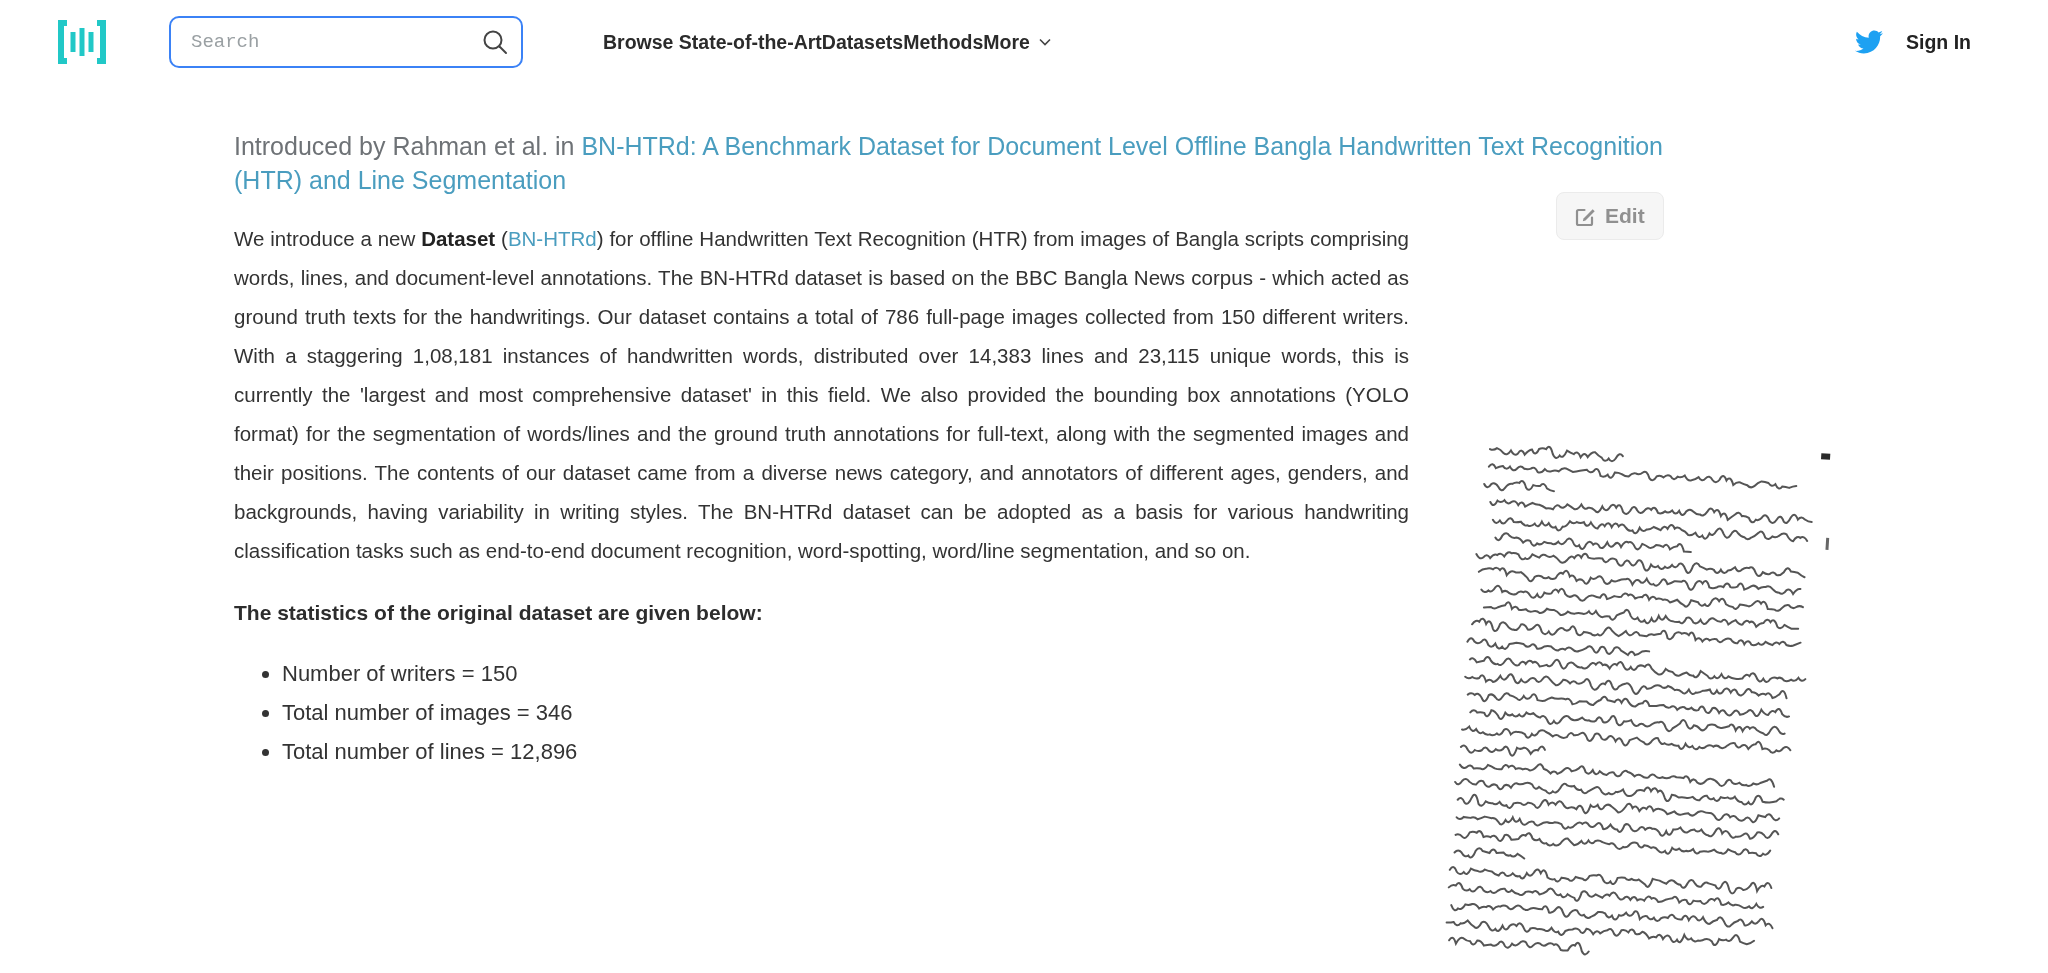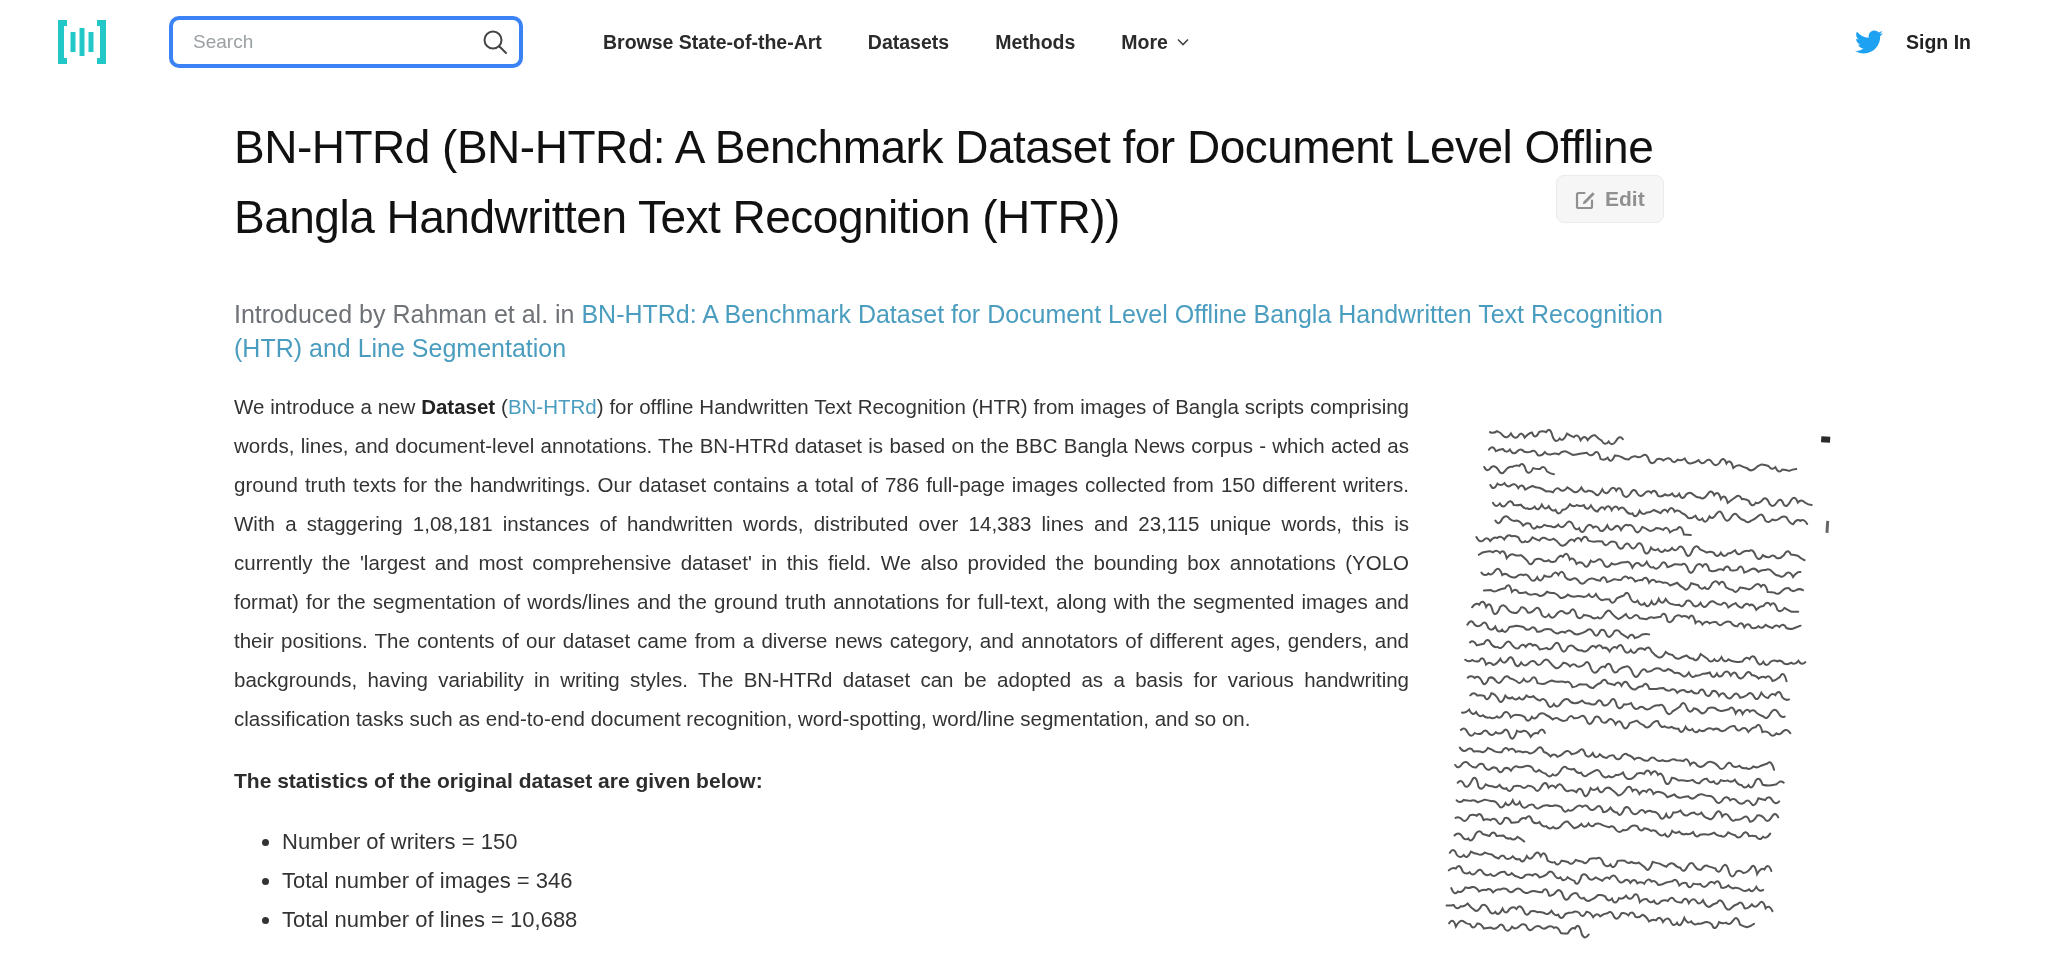--- a/index.html
+++ b/index.html
@@ -12,27 +12,27 @@
   
   .header {
     height:84px; display:flex; align-items:center;
     padding:0 77px 0 57px; background:#fff;
   }
   .logo { width:50px; height:44px; display:block; cursor:pointer; }
   .search-wrap {
     position:relative; margin-left:62px; width:354px; height:52px;
   }
   .search-wrap input {
-    width:100%; height:100%; border:4px solid #3b82f6; border-radius:10px;
-    font-family:Liberation Sans, sans-serif; font-size:19px; color:#333;
+    width:100%; height:100%; border:2px solid #3b82f6; border-radius:10px;
+    font-family:Liberation Mono, monospace; font-size:19px; color:#333;
     padding:0 52px 0 20px; outline:none; background:#fff;
   }
   .search-wrap input::placeholder { color:#9aa0a3; }
   .search-icon { position:absolute; right:14px; top:12px; width:28px; height:28px; cursor:pointer; }
-  .nav { display:flex; align-items:flex-end; margin-left:80px; gap:46px; }
+  .nav { display:flex; align-items:flex-end; margin-left:80px; }
   .nav-item {
     font-size:19.5px; font-weight:700; color:#2b2b2b; cursor:pointer; white-space:nowrap;
     display:flex; align-items:center; gap:7px;
   }
   .right-group { margin-left:auto; display:flex; align-items:center; gap:20px; }
   .twitter { width:34px; height:28px; cursor:pointer; }
   .sign-in { font-size:19.5px; font-weight:700; color:#222; cursor:pointer; }
 
   
   .main { position:relative; height:889px; z-index:1; }
@@ -117,32 +117,31 @@
     <svg class="twitter" viewBox="0 0 24 24">
       <path fill="#1da1f2" d="M23.954 4.569c-.885.389-1.83.654-2.825.775 1.014-.611 1.794-1.574 2.163-2.723-.951.555-2.005.959-3.127 1.184-.896-.959-2.173-1.559-3.591-1.559-2.717 0-4.92 2.203-4.92 4.917 0 .39.045.765.127 1.124C7.691 8.094 4.066 6.13 1.64 3.161c-.427.722-.666 1.561-.666 2.475 0 1.71.87 3.213 2.188 4.096-.807-.026-1.566-.248-2.228-.616v.061c0 2.385 1.693 4.374 3.946 4.827-.413.111-.849.171-1.296.171-.314 0-.615-.03-.916-.086.631 1.953 2.445 3.377 4.604 3.417-1.68 1.319-3.809 2.105-6.102 2.105-.39 0-.779-.023-1.17-.067 2.189 1.394 4.768 2.209 7.557 2.209 9.054 0 13.999-7.496 13.999-13.986 0-.209 0-.42-.015-.63.961-.689 1.8-1.56 2.46-2.548l-.047-.02z"></path>
     </svg>
     <span class="sign-in">Sign In</span>
   </div>
 </div>
 
 <div class="main">
 
   <div class="content-col">
-    <h1 class="page-title">BN-HTRd (BN-HTRd: A Benchmark Dataset for Document Level Offline Bangla Handwritten Text Recognition (HTR))</h1>
 
     <p class="intro"><span>Introduced by Rahman et al. in </span><a>BN-HTRd: A Benchmark Dataset for Document Level Offline Bangla Handwritten Text Recognition (HTR) and Line Segmentation</a></p>
 
     <p class="desc"><span>We introduce a new </span><b>Dataset</b><span> (</span><a>BN-HTRd</a><span>) for offline Handwritten Text Recognition (HTR) from images of Bangla scripts comprising words, lines, and document-level annotations. The BN-HTRd dataset is based on the BBC Bangla News corpus - which acted as ground truth texts for the handwritings. Our dataset contains a total of 786 full-page images collected from 150 different writers. With a staggering 1,08,181 instances of handwritten words, distributed over 14,383 lines and 23,115 unique words, this is currently the 'largest and most comprehensive dataset' in this field. We also provided the bounding box annotations (YOLO format) for the segmentation of words/lines and the ground truth annotations for full-text, along with the segmented images and their positions. The contents of our dataset came from a diverse news category, and annotators of different ages, genders, and backgrounds, having variability in writing styles. The BN-HTRd dataset can be adopted as a basis for various handwriting classification tasks such as end-to-end document recognition, word-spotting, word/line segmentation, and so on.</span></p>
 
     <p class="stats-heading">The statistics of the original dataset are given below:</p>
 
     <ul class="stats">
       <li>Number of writers = 150</li>
       <li>Total number of images = 346</li>
-      <li>Total number of lines = 10,688</li>
+      <li>Total number of lines = 12,896</li>
     </ul>
   </div>
 
   <div class="edit-btn">
     <svg width="21" height="21" viewBox="0 0 21 21">
       <path d="M17 11.5 V17.5 a1.5 1.5 0 0 1 -1.5 1.5 H3.5 A1.5 1.5 0 0 1 2 17.5 V5.5 A1.5 1.5 0 0 1 3.5 4 H9.5" fill="none" stroke="#909090" stroke-width="2.2" stroke-linecap="round"></path>
       <path d="M8.5 12.5 L17.7 3.3 L19.7 5.3 L10.5 14.5 L7.8 15.2 Z" fill="#909090"></path>
     </svg>
     <span>Edit</span>
   </div>

